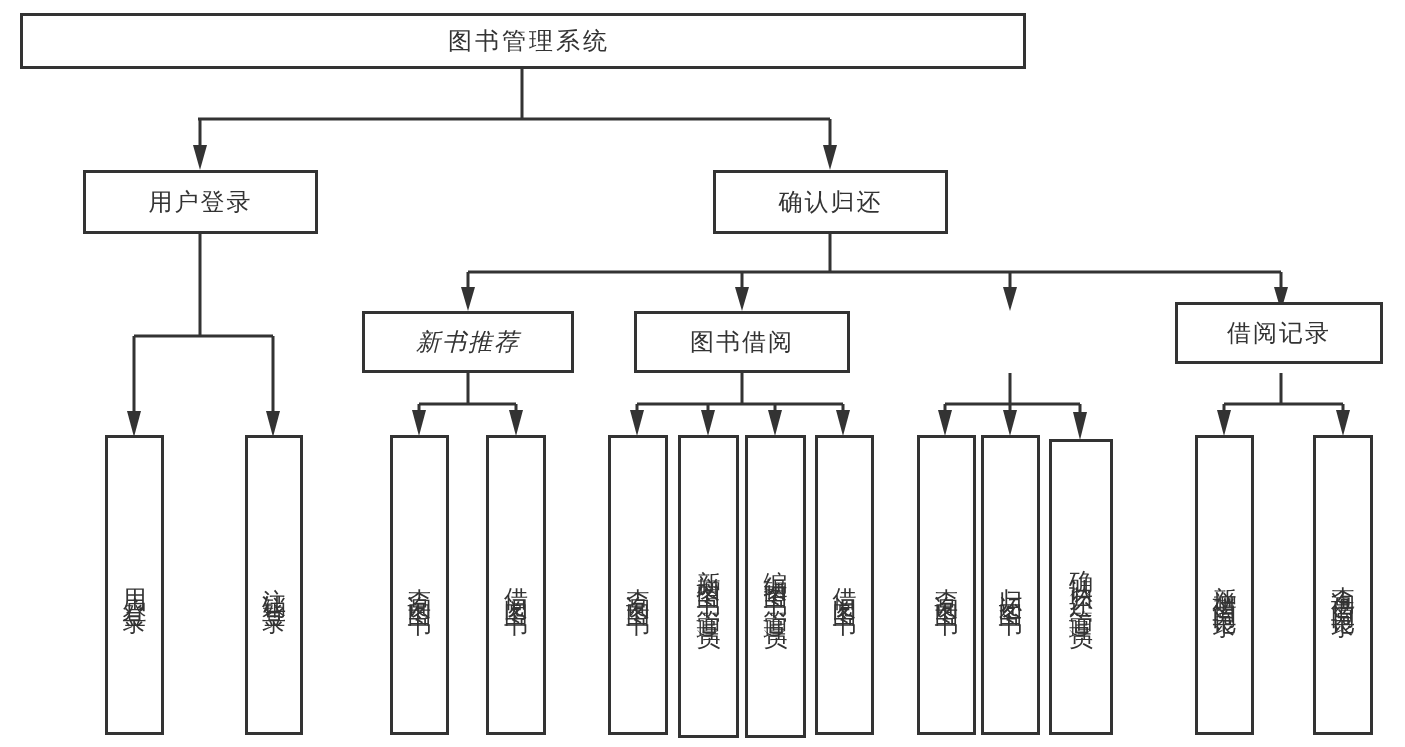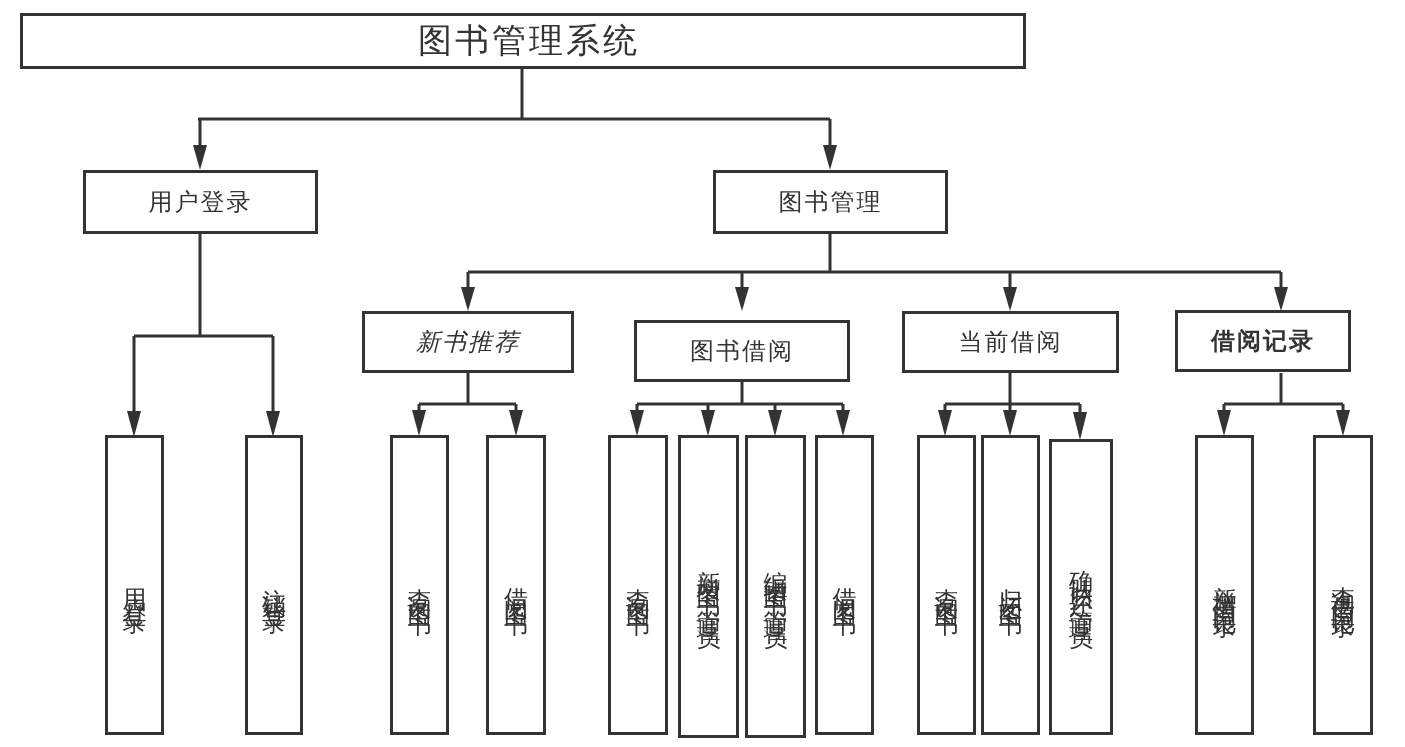--- a/index.html
+++ b/index.html
@@ -26,21 +26,21 @@
   .wires polygon{fill:var(--line);stroke:none;}
   .node{
     position:absolute;
     box-sizing:border-box;
     border:3px solid var(--line);
     background:var(--bg);
     display:flex;align-items:center;justify-content:center;
     color:var(--text);
   }
   .h{font-size:24px;letter-spacing:2px;}
-  .root{font-size:34px;letter-spacing:3px;padding-left:12px;}
+  .root{font-size:24px;letter-spacing:3px;padding-left:12px;}
   .v{
     font-size:24px;
     writing-mode:vertical-rl;
     text-orientation:mixed;
   }
   .sp4{letter-spacing:8px;}
   .sp6{letter-spacing:6px;}
   .sp8{letter-spacing:8px;}
   .watermark{
     position:absolute;
@@ -88,26 +88,25 @@
     <polygon points="1073,412 1087,412 1080,440"></polygon>
 
     <path d="M1281,373 V404 M1224,404 H1343 M1224,404 V412 M1343,404 V412"></path>
     <polygon points="1217,410 1231,410 1224,436"></polygon>
     <polygon points="1336,410 1350,410 1343,436"></polygon>
   </svg>
 
   <div class="node h root" style="left:20px;top:13px;width:1006px;height:56px;">图书管理系统</div>
 
   <div class="node h" style="left:83px;top:170px;width:235px;height:64px;">用户登录</div>
-  <div class="node h" style="left:713px;top:170px;width:235px;height:64px;">图书管理</div>
+  <div class="node h" style="left:713px;top:170px;width:235px;height:64px;">确认归还</div>
 
   <div class="node h" style="left:362px;top:311px;width:212px;height:62px;font-style:italic;">新书推荐</div>
-  <div class="node h" style="left:634px;top:311px;width:216px;height:62px;margin-top:9px;">图书借阅</div>
-  <div class="node h" style="left:902px;top:311px;width:217px;height:62px;">当前借阅</div>
-  <div class="node h" style="left:1175px;top:310px;width:176px;height:62px;font-weight:bold;">借阅记录</div>
+  <div class="node h" style="left:634px;top:311px;width:216px;height:62px;">图书借阅</div>
+  <div class="node h" style="left:1175px;top:302px;width:208px;height:62px;">借阅记录</div>
 
   <div class="node v sp4" style="left:105px;top:435px;width:59px;height:300px;">用户登录</div>
   <div class="node v sp4" style="left:245px;top:435px;width:58px;height:300px;">注销登录</div>
 
   <div class="node v sp4" style="left:390px;top:435px;width:59px;height:300px;">查询图书</div>
   <div class="node v sp4" style="left:486px;top:435px;width:60px;height:300px;">借阅图书</div>
 
   <div class="node v sp4" style="left:608px;top:435px;width:60px;height:300px;">查询图书</div>
   <div class="node v sp8" style="left:678px;top:435px;width:61px;height:303px;">新增图书（管理员）</div>
   <div class="node v sp8" style="left:745px;top:435px;width:61px;height:303px;">编辑图书（管理员）</div>

